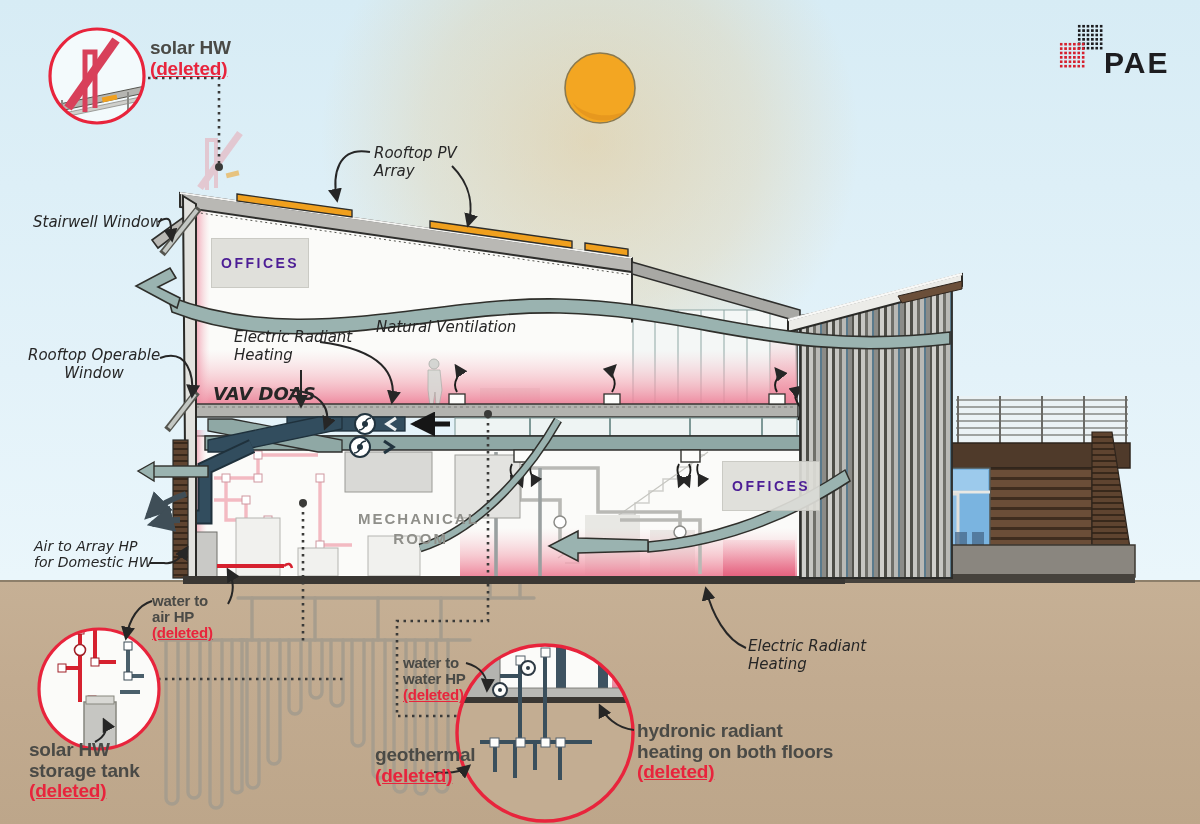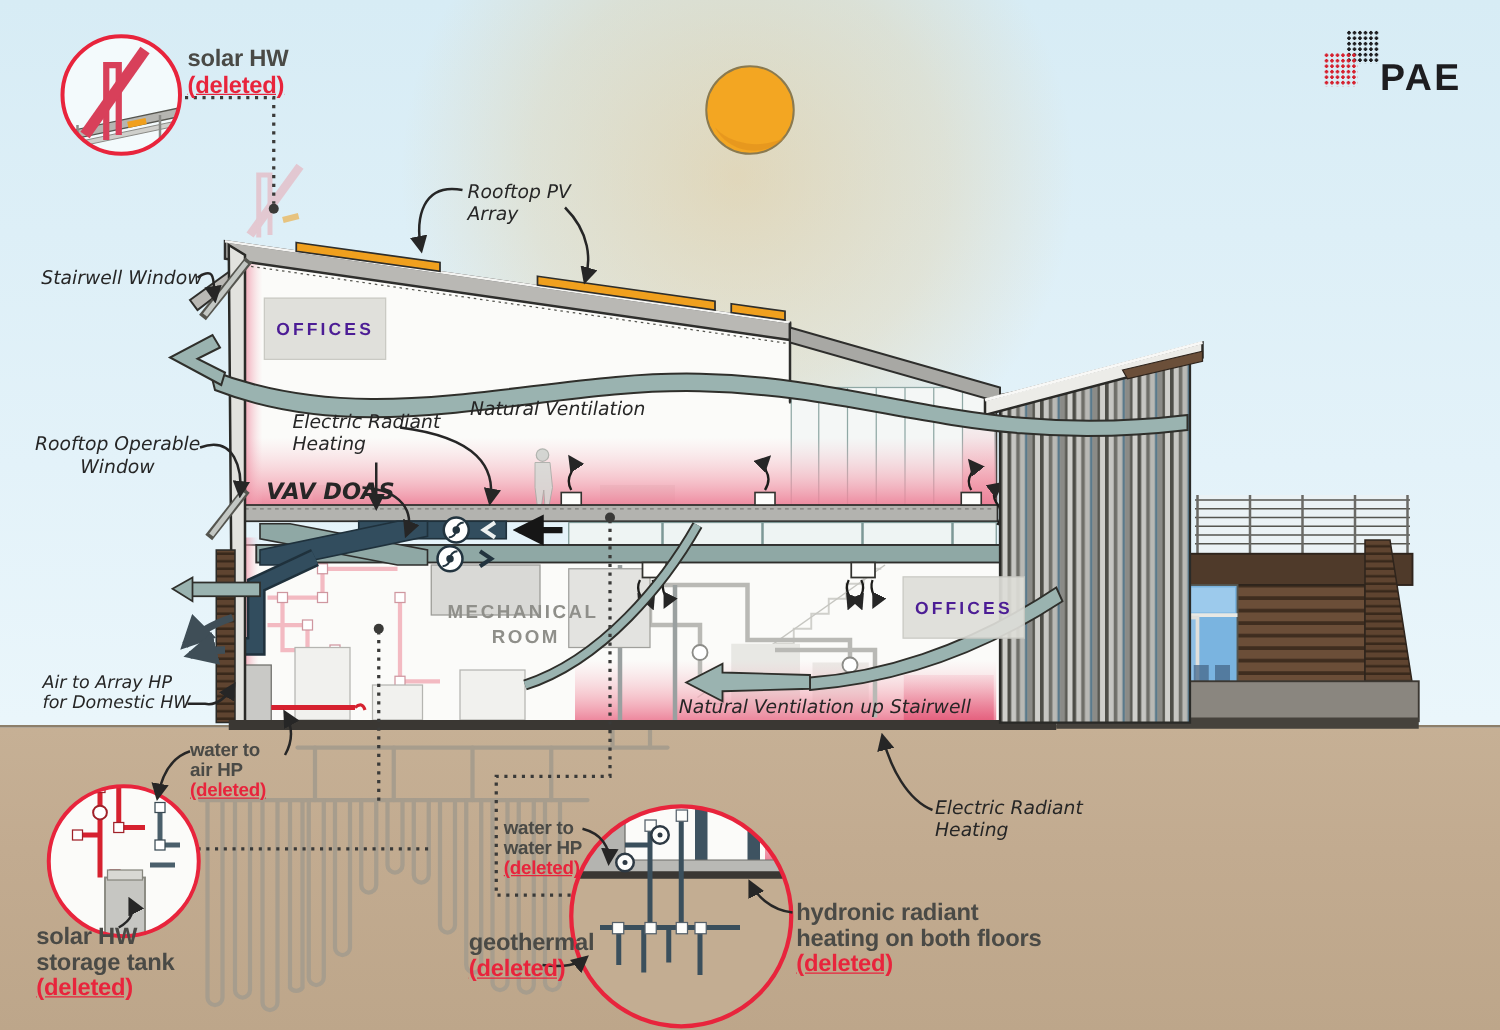--- a/index.html
+++ b/index.html
@@ -7,21 +7,21 @@
   .ground{position:absolute;left:0;top:580px;width:1200px;height:244px;background:linear-gradient(180deg,#c6b095 0%,#c2ab90 40%,#bda68a 100%);border-top:2px solid #8d7f6a;}
   .sunglow{position:absolute;left:310px;top:-140px;width:560px;height:560px;border-radius:50%;background:radial-gradient(circle,rgba(231,183,104,.42) 0%,rgba(231,183,104,.22) 42%,rgba(231,183,104,0) 68%);}
   svg.scene{position:absolute;left:0;top:0;}
   .lbl{position:absolute;line-height:1.12;white-space:nowrap;}
   .hand{font:italic 500 15px "DejaVu Sans",sans-serif;color:#262626;}
   .hand-lg{font:italic 600 18px "DejaVu Sans",sans-serif;color:#262626;}
   .cond{font:bold 15px "Liberation Sans",sans-serif;color:#4a4a46;letter-spacing:-.2px;line-height:1.08;}
   .cond-lg{font-size:19px;}
   .del{color:#e8243c;text-decoration:underline;}
   .tag{font:bold 14px "Liberation Sans",sans-serif;color:#4c1d95;background:rgba(221,221,216,.92);padding:16px 9px;letter-spacing:2.5px;border:1px solid rgba(160,160,155,.35);}
-  .stencil{font:bold 15px "Liberation Sans",sans-serif;color:#8f8f8a;letter-spacing:2px;text-align:right;line-height:1.35;}
+  .stencil{font:bold 15px "Liberation Sans",sans-serif;color:#8f8f8a;letter-spacing:2px;text-align:right;line-height:1.35;margin-top:29px;}
   .ctr{text-align:center;}
   
   .pae{position:absolute;left:1056px;top:22px;width:130px;height:52px;}
   .dots{position:absolute;width:27px;height:27px;background-image:radial-gradient(circle,var(--c) 1.25px,transparent 1.45px);background-size:4.4px 4.4px;}
   .pae-text{position:absolute;left:48px;top:24px;font:700 30px "Liberation Sans",sans-serif;letter-spacing:2px;color:#1d1d20;}
 </style>
 </head>
 <body>
 
 <div class="canvas">
@@ -470,21 +470,20 @@
     <div>Air to Array HP</div>
     <div>for Domestic HW</div>
   </div>
 
   <div class="lbl cond" style="left:152px;top:593px">
     <div>water to</div>
     <div>air HP</div>
     <div class="del">(deleted)</div>
   </div>
 
-  <div class="lbl hand" style="left:543px;top:556px">Natural Ventilation up Stairwell</div>
 
   <div class="lbl hand" style="left:748px;top:637px">
     <div>Electric Radiant</div>
     <div>Heating</div>
   </div>
 
   <div class="lbl cond" style="left:403px;top:655px">
     <div>water to</div>
     <div>water HP</div>
     <div class="del">(deleted)</div>

